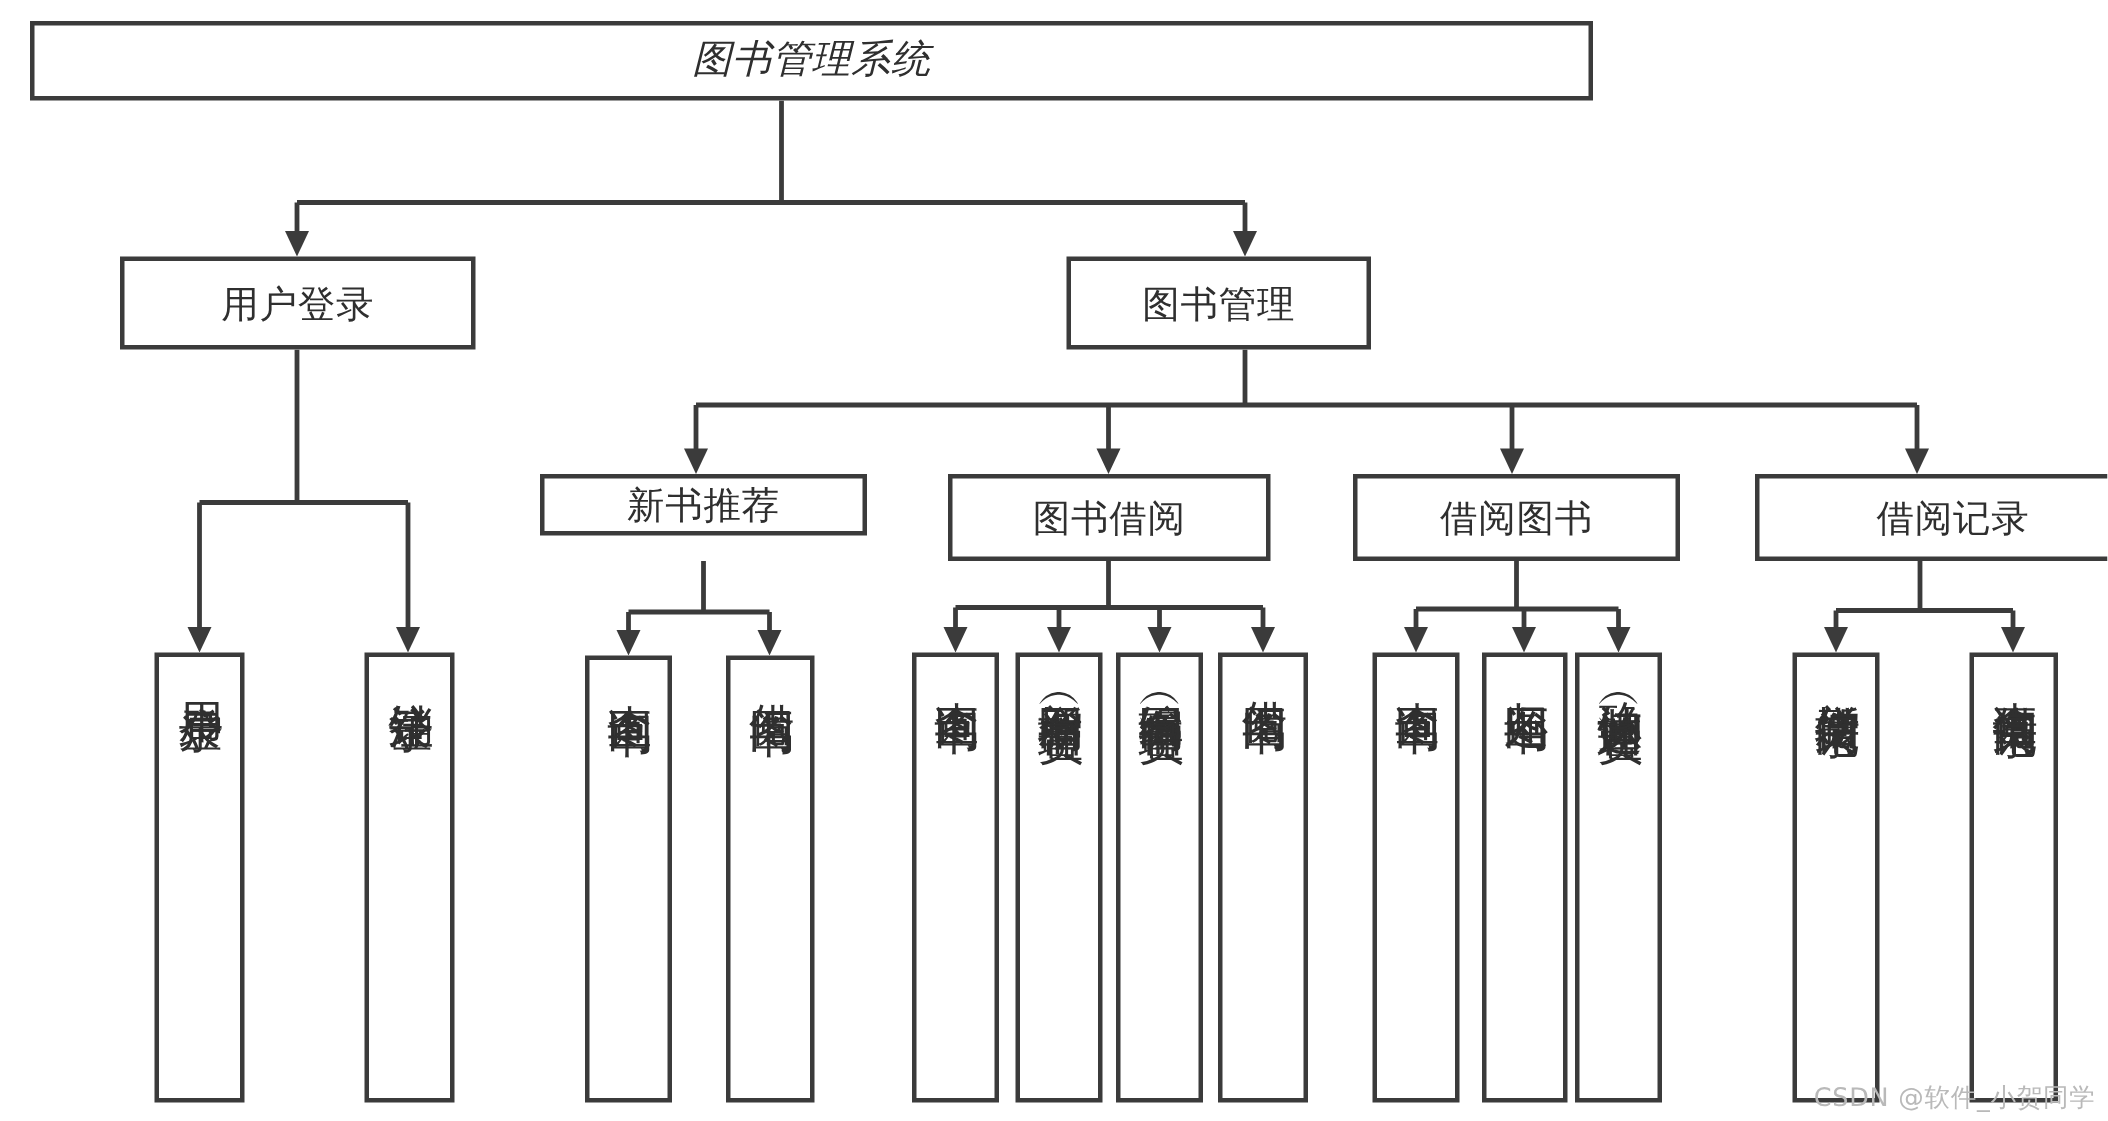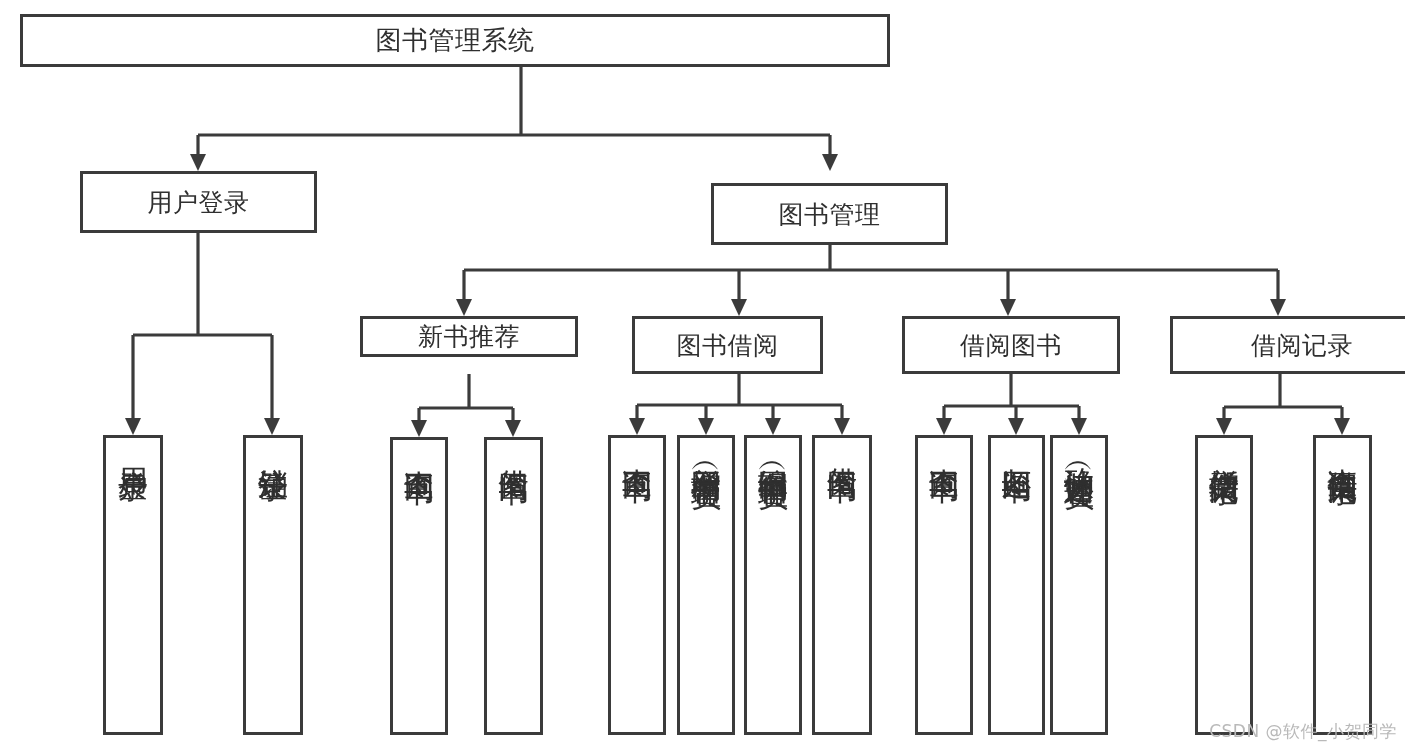--- a/index.html
+++ b/index.html
@@ -125,33 +125,33 @@
       <polygon points="1071,418 1087,418 1079,435" fill="#3b3b3b"></polygon>
       <line x1="1280" y1="374" x2="1280" y2="407" stroke="#3b3b3b" stroke-width="3.2"></line>
       <line x1="1224" y1="407" x2="1342" y2="407" stroke="#3b3b3b" stroke-width="3.2"></line>
       <line x1="1224" y1="407" x2="1224" y2="421" stroke="#3b3b3b" stroke-width="3.2"></line>
       <polygon points="1216,418 1232,418 1224,435" fill="#3b3b3b"></polygon>
       <line x1="1342" y1="407" x2="1342" y2="421" stroke="#3b3b3b" stroke-width="3.2"></line>
       <polygon points="1334,418 1350,418 1342,435" fill="#3b3b3b"></polygon>
     </svg>
 
   <div id="node-layer">
-      <div class="node root horiz" style="left: 20px; top: 14px; width: 870px; height: 53px;">
+      <div class="node root horiz" style="left: 20px; top: 14px; width: 1042px; height: 53px; font-style: italic;">
         <span class="node-label">图书管理系统</span>
       </div>
       <div class="node horiz" style="left: 80px; top: 171px; width: 237px; height: 62px;">
         <span class="node-label">用户登录</span>
       </div>
-      <div class="node horiz" style="left: 711px; top: 183px; width: 237px; height: 62px;">
+      <div class="node horiz" style="left: 711px; top: 171px; width: 203px; height: 62px;">
         <span class="node-label">图书管理</span>
       </div>
       <div class="node horiz" style="left: 360px; top: 316px; width: 218px; height: 41px;">
         <span class="node-label">新书推荐</span>
       </div>
-      <div class="node horiz" style="left: 632px; top: 316px; width: 191px; height: 58px;">
+      <div class="node horiz" style="left: 632px; top: 316px; width: 215px; height: 58px;">
         <span class="node-label">图书借阅</span>
       </div>
       <div class="node horiz" style="left: 902px; top: 316px; width: 218px; height: 58px;">
         <span class="node-label">借阅图书</span>
       </div>
       <div class="node horiz" style="left: 1170px; top: 316px; width: 264px; height: 58px;">
         <span class="node-label">借阅记录</span>
       </div>
       <div class="node leaf" style="left: 103px; top: 435px; width: 60px; height: 300px;">
         <span class="node-label">用户登录</span>

